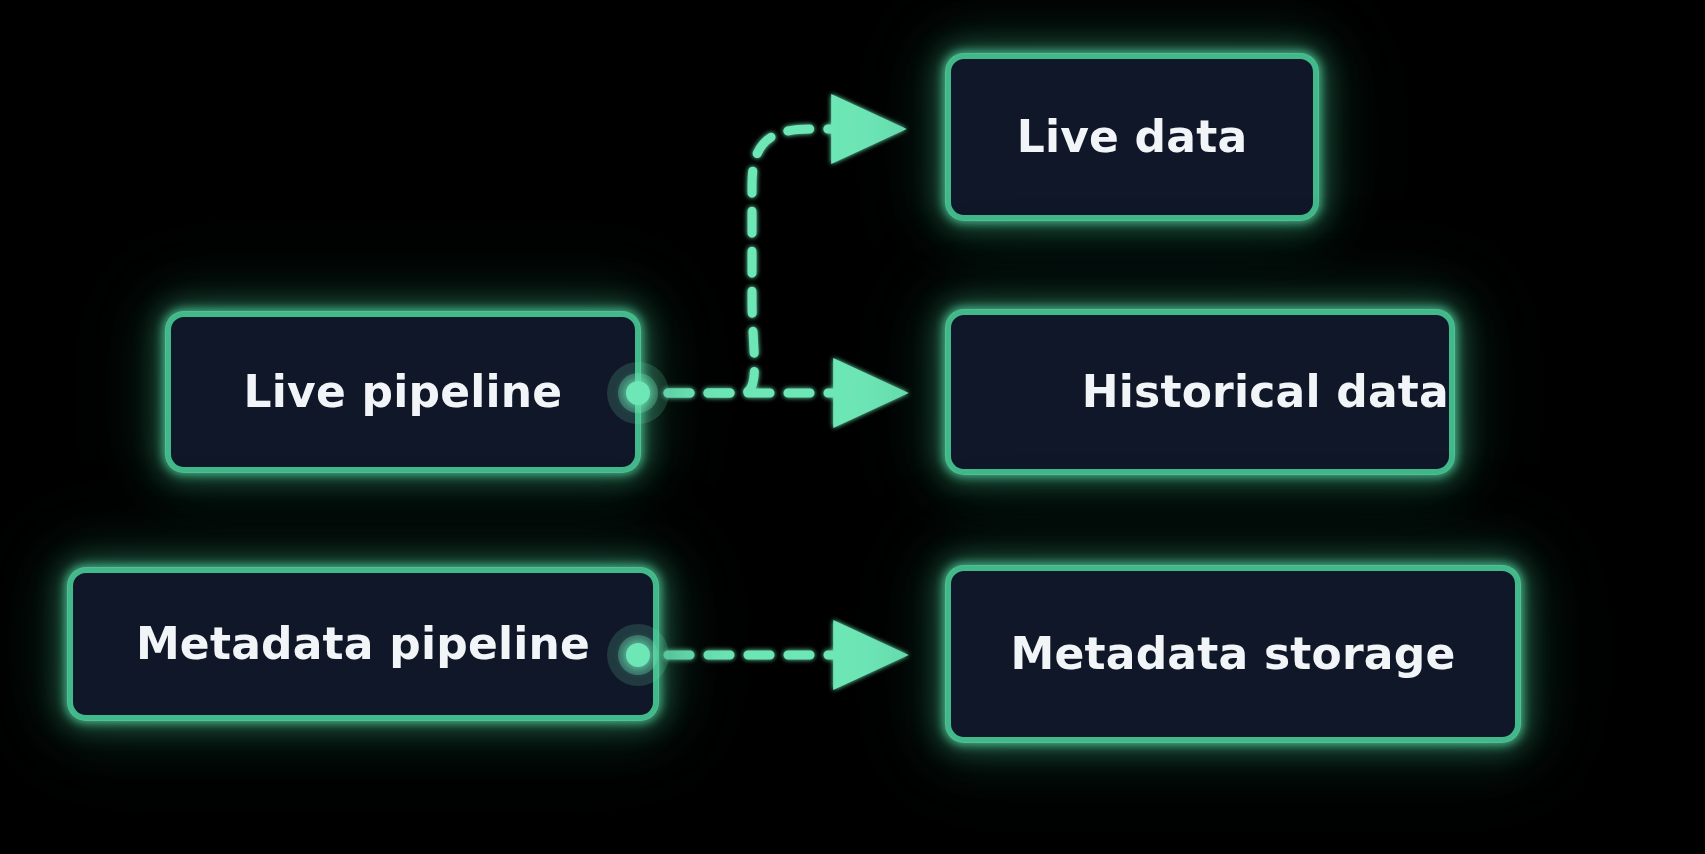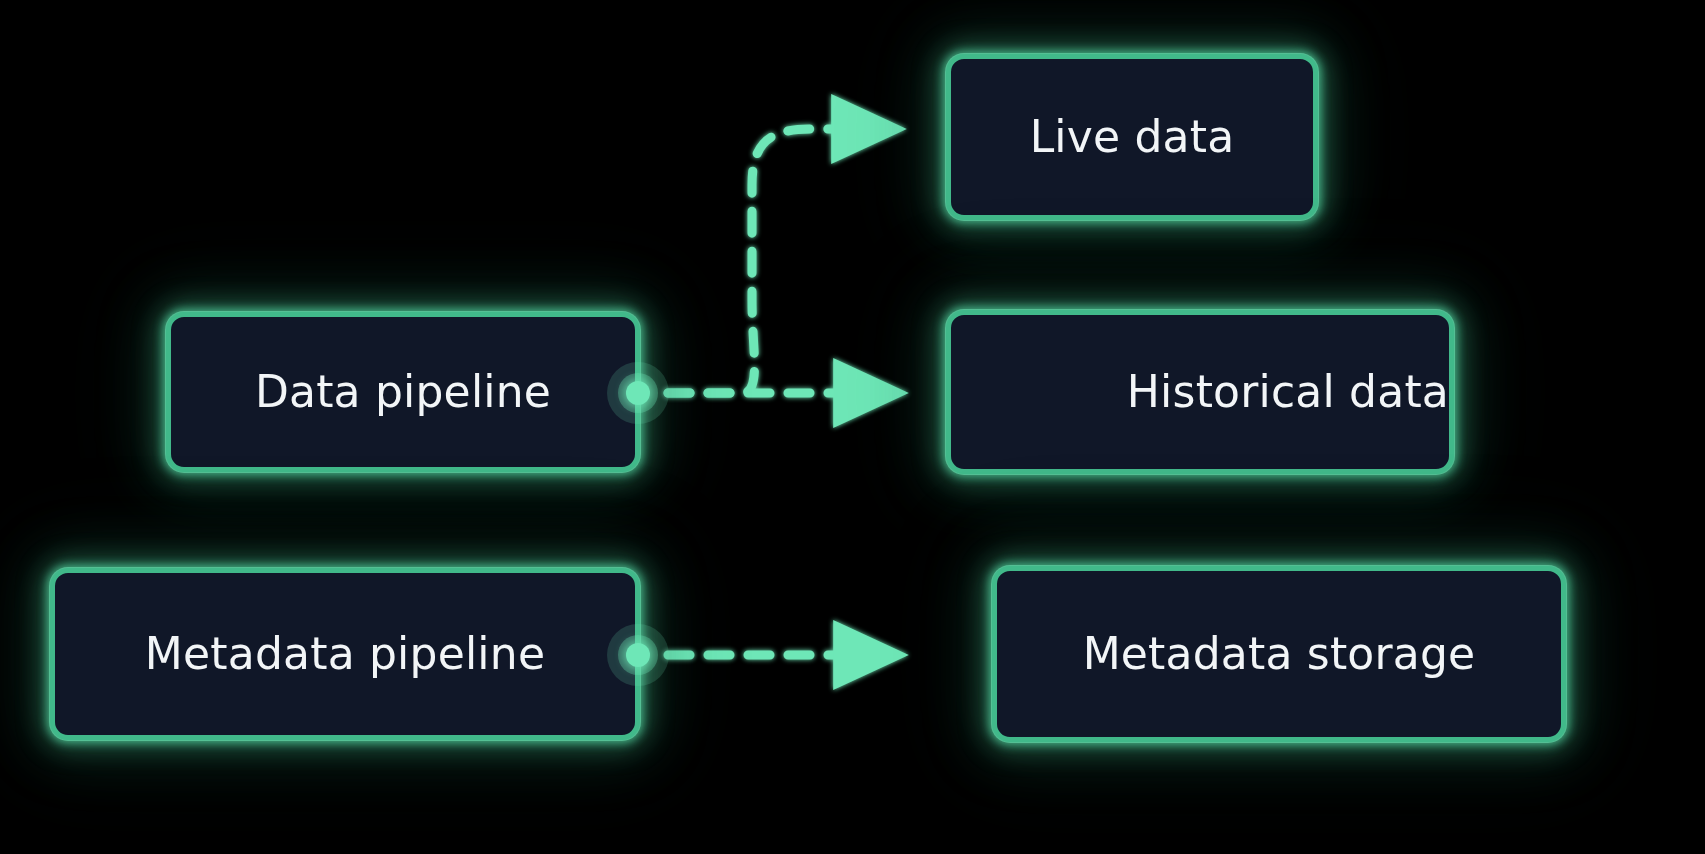--- a/index.html
+++ b/index.html
@@ -40,34 +40,34 @@
     color: #ffffff;
     box-shadow:
       0 0 0 1px rgba(110, 231, 183, 0.55),
       0 0 10px 3px rgba(78, 196, 148, 0.85),
       0 0 26px 8px rgba(63, 170, 127, 0.42),
       0 0 52px 20px rgba(40, 120, 92, 0.22),
       0 0 88px 34px rgba(30, 90, 70, 0.12);
   }
   .node-label {
     font-size: 44px;
-    font-weight: 400;
+    font-weight: 700;
     letter-spacing: 0.2px;
     line-height: 1;
     white-space: nowrap;
     color: #f2f5f7;
     user-select: none;
   }
 
   
   #node-data-pipeline      { left: 166px;  top: 312px; width: 474px; height: 160px; }
-  #node-metadata-pipeline  { left: 50px;   top: 568px; width: 590px; height: 172px; }
+  #node-metadata-pipeline  { left: 68px;   top: 568px; width: 590px; height: 152px; }
   #node-live-data          { left: 946px;  top: 54px;  width: 372px; height: 166px; }
   #node-historical-data    { left: 946px;  top: 310px; width: 508px; height: 164px; justify-content: flex-end; }
-  #node-metadata-storage   { left: 946px;  top: 566px; width: 574px; height: 176px; margin-left: 46px; }
+  #node-metadata-storage   { left: 946px;  top: 566px; width: 574px; height: 176px; }
 
   
   .handle {
     position: absolute;
     z-index: 3;
     border-radius: 50%;
     transform: translate(-50%, -50%);
     pointer-events: none;
   }
   .handle-outer {
@@ -107,21 +107,21 @@
 
       <path id="edge-data-to-live" d="M 668 393 L 742 393 C 762 393 752 350 752 300 L 752 185 C 752 140 772 129 812 129 L 878 129" marker-end="url(#arrowhead)"></path>
 
       <path id="edge-data-to-historical" d="M 668 393 L 880 393" marker-end="url(#arrowhead)"></path>
 
       <path id="edge-metadata-to-storage" d="M 668 655 L 880 655" marker-end="url(#arrowhead)"></path>
     </g>
   </svg>
 
   <div class="node" id="node-data-pipeline">
-    <span class="node-label">Data pipeline</span>
+    <span class="node-label">Live pipeline</span>
   </div>
 
   <div class="node" id="node-metadata-pipeline">
     <span class="node-label">Metadata pipeline</span>
   </div>
 
   <div class="node" id="node-live-data">
     <span class="node-label">Live data</span>
   </div>
 

